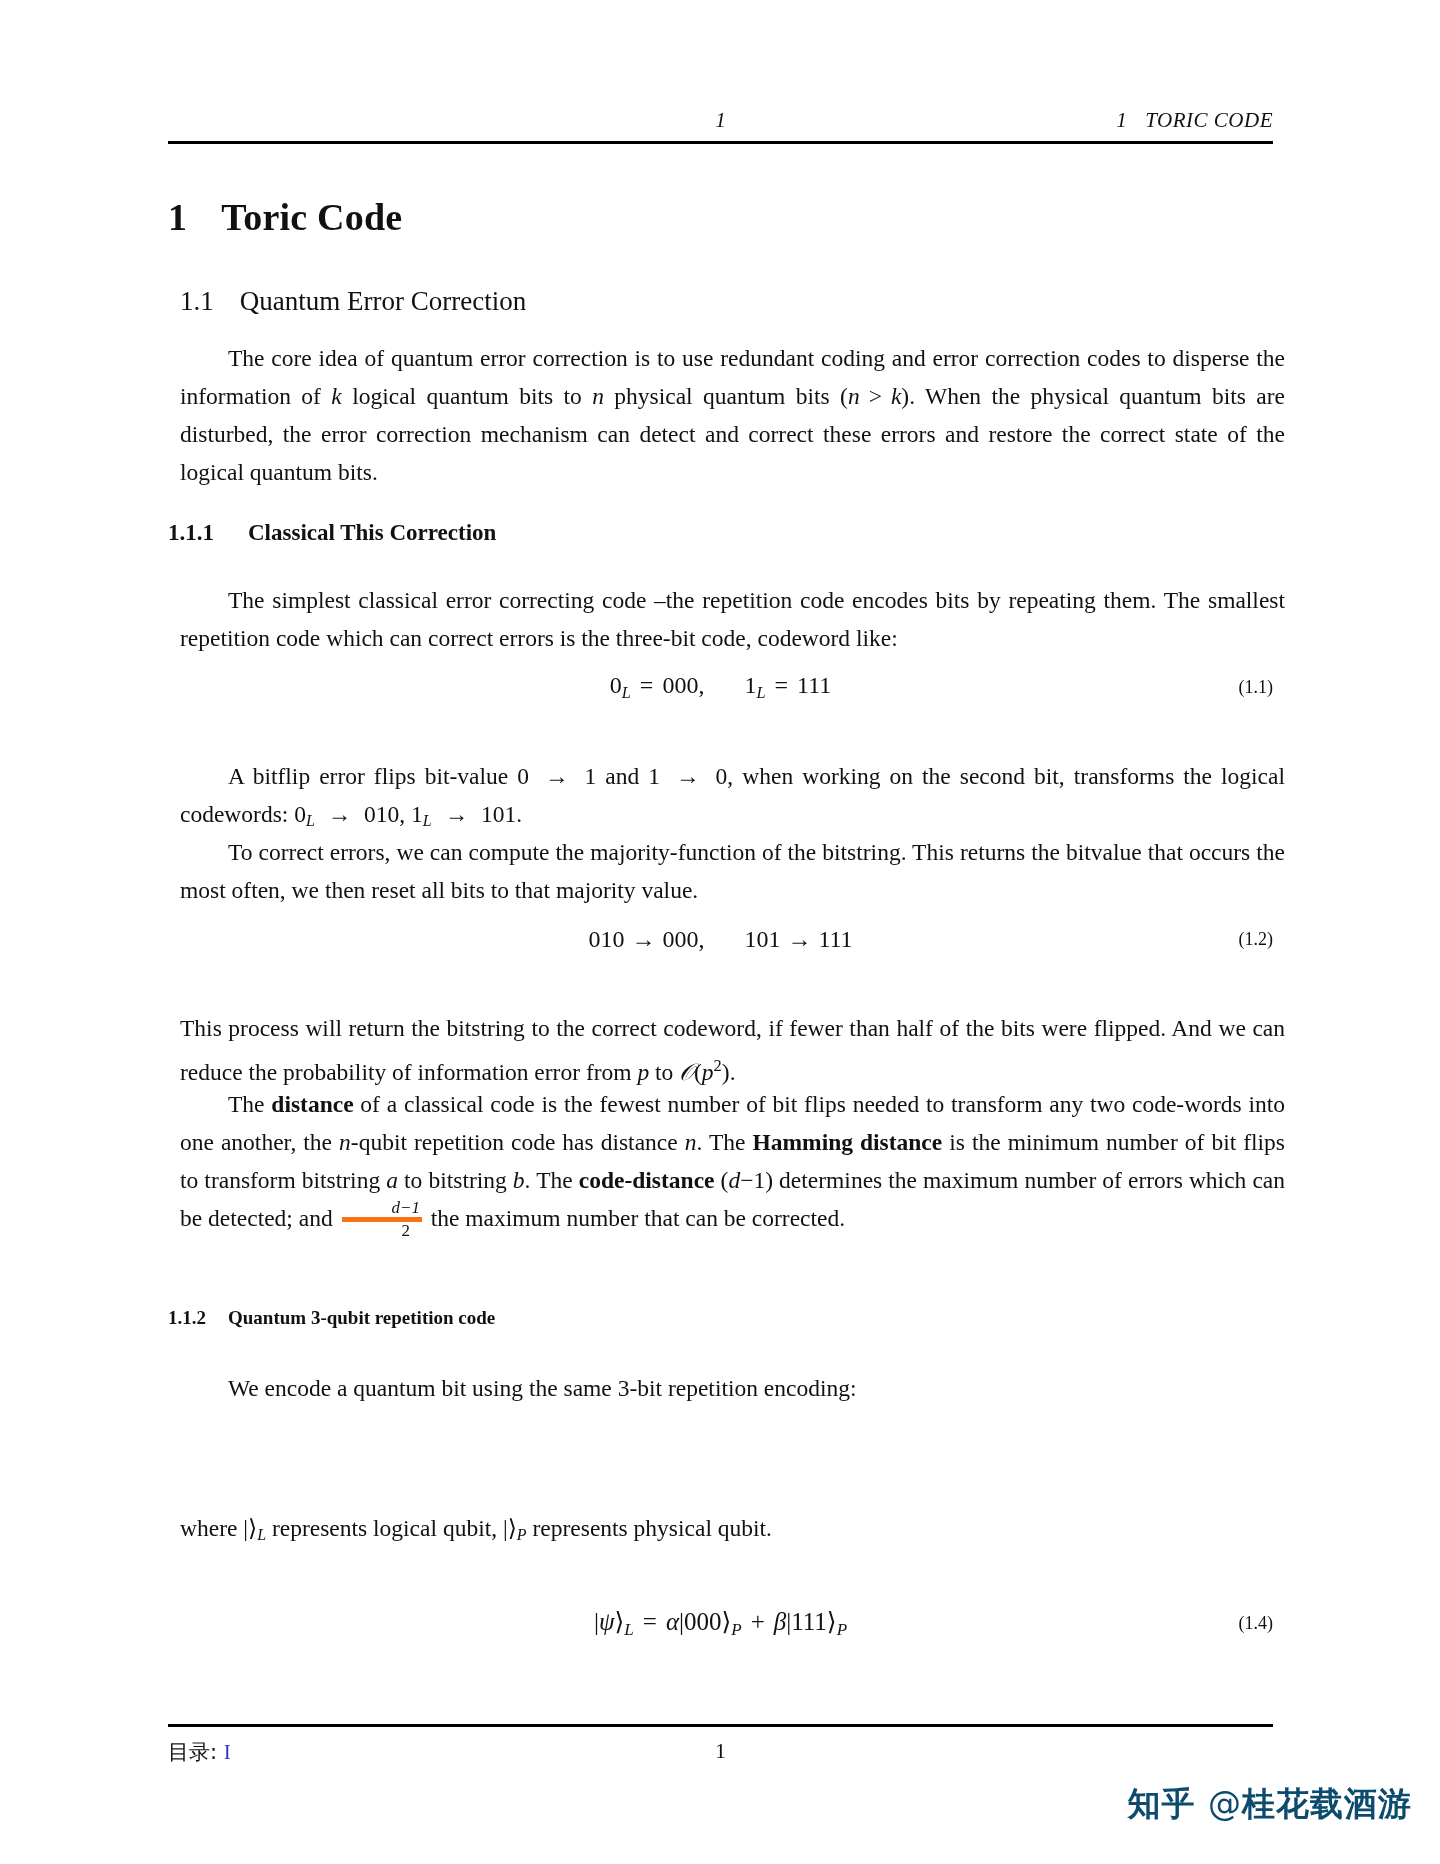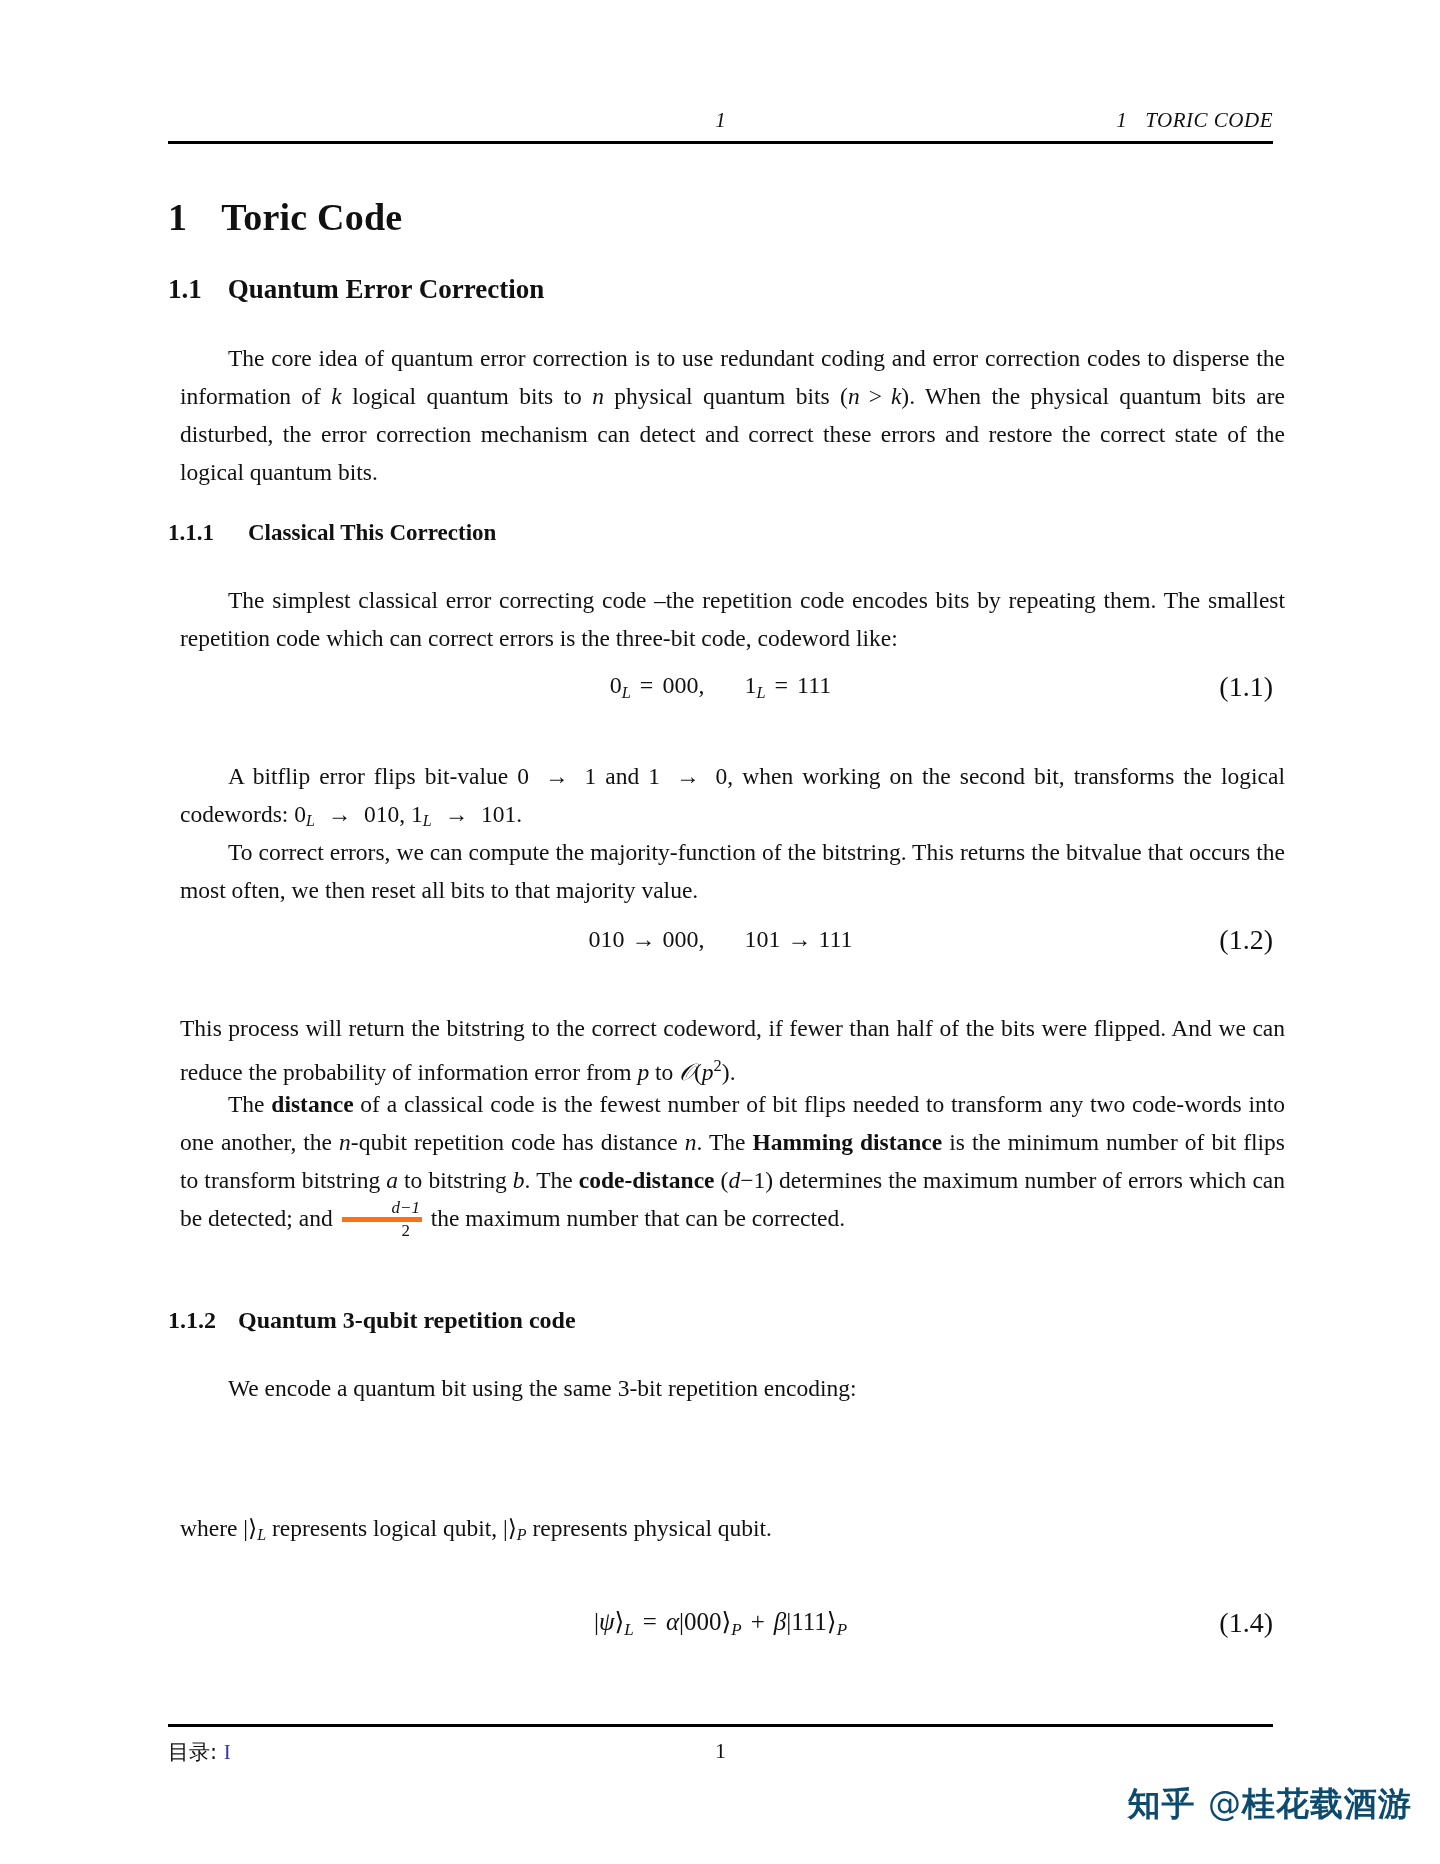--- a/index.html
+++ b/index.html
@@ -65,42 +65,42 @@
     font-size: 38px;
     font-weight: bold;
     letter-spacing: 0.2px;
   }
   h1.sec .num { margin-right: 34px; }
 
   h2.subsec {
     position: absolute;
     left: 168px;
     top: 274px;
-    margin: 0;
+    margin: 12px;
     font-size: 27px;
-    font-weight: bold;
+    font-weight: normal;
   }
   h2.subsec .num { margin-right: 26px; }
 
   h3.subsubsec {
     position: absolute;
     left: 168px;
     top: 520px;
     margin: 0;
     font-size: 23px;
     font-weight: bold;
   }
   h3.subsubsec .num { margin-right: 34px; }
 
   h3.subsubsec2 {
     position: absolute;
     left: 168px;
     top: 1307px;
     margin: 0;
-    font-size: 24px;
+    font-size: 19px;
     font-weight: bold;
   }
   h3.subsubsec2 .num { margin-right: 22px; }
 
   p.para {
     position: absolute;
     left: 168px;
     width: 1105px;
     margin: 12px;
     font-size: 23.5px;
@@ -121,21 +121,21 @@
     align-items: center;
     justify-content: center;
   }
   .eq .eq-body {
     flex: 0 0 auto;
     white-space: nowrap;
   }
   .eq .eq-tag {
     position: absolute;
     right: 0;
-    font-size: 28px;
+    font-size: 18px;
   }
 
   .mi { font-style: italic; }
   sub.sb { font-size: 0.68em; font-style: italic; vertical-align: -0.28em; }
   .gap-md { display: inline-block; width: 40px; }
   .op { margin: 0 9px; }
   .opn { margin: 0 7px; }
 
   .frac {
     display: inline-block;

